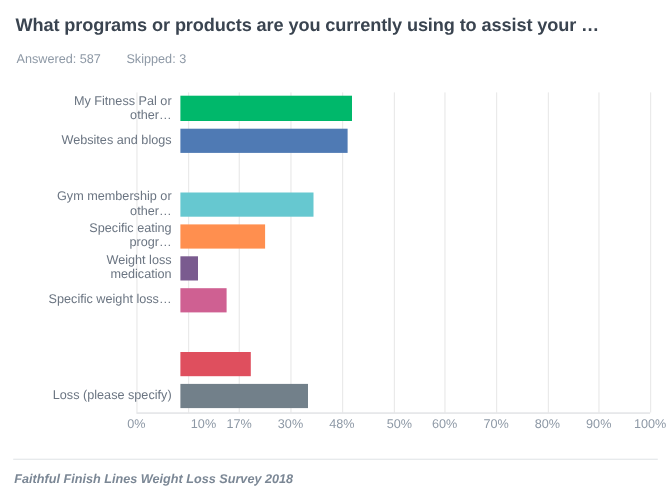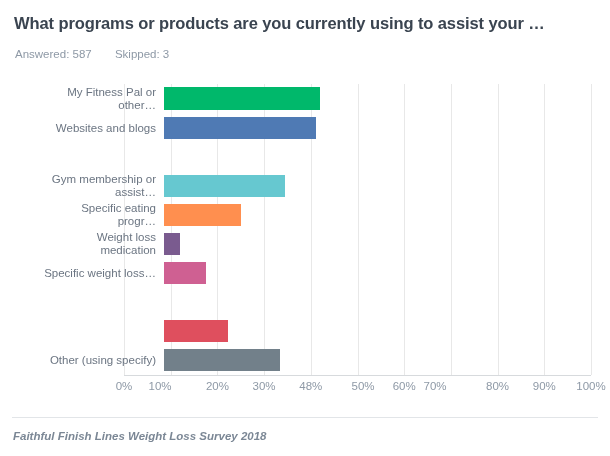--- a/index.html
+++ b/index.html
@@ -156,60 +156,60 @@
         <div class="gridline" style="left: 233.5px;"></div>
         <div class="gridline" style="left: 280.2px;"></div>
         <div class="gridline" style="left: 326.9px;"></div>
         <div class="gridline" style="left: 373.6px;"></div>
         <div class="gridline" style="left: 420.3px;"></div>
         <div class="gridline" style="left: 467px;"></div>
       </div>
     <div class="axis-line"></div>
     <div class="xticklabels" id="xticklabels">
         <div class="xtick" style="left: 124px;">0%</div>
-        <div class="xtick" style="left: 160px;">10%</div>
-        <div class="xtick" style="left: 217.4px;">20%</div>
+        <div class="xtick" style="left: 185px;">10%</div>
+        <div class="xtick" style="left: 217.4px;">17%</div>
         <div class="xtick" style="left: 264.1px;">30%</div>
         <div class="xtick" style="left: 310.8px;">48%</div>
         <div class="xtick" style="left: 357.5px; padding-left: 11px;">50%</div>
         <div class="xtick" style="left: 404.2px;">60%</div>
-        <div class="xtick" style="left: 435px; text-align: center;">70%</div>
+        <div class="xtick" style="left: 451px; text-align: center;">70%</div>
         <div class="xtick" style="left: 497.6px;">80%</div>
         <div class="xtick" style="left: 544.3px;">90%</div>
         <div class="xtick" style="left: 591px;">100%</div>
       </div>
   <div class="row" style="top: 12px; height: 29.1px;">
         <div class="cat-label">My Fitness Pal or other…</div>
         <div class="bar" title="My Fitness Pal or other…: 33.5%" style="width: 156.445px; height: 22.116px; top: 3.492px; background: rgb(0, 184, 107);"></div>
       </div>
       <div class="row" style="top: 41.1px; height: 29.1px;">
         <div class="cat-label">Websites and blogs</div>
         <div class="bar" title="Websites and blogs: 32.5%" style="width: 151.775px; height: 22.116px; top: 3.492px; background: rgb(79, 122, 180);"></div>
       </div>
       <div class="row" style="top: 99.3px; height: 29.1px;">
-        <div class="cat-label">Gym membership or assist…</div>
+        <div class="cat-label">Gym membership or other…</div>
         <div class="bar" title="Gym membership or other…: 26%" style="width: 121.42px; height: 22.116px; top: 3.492px; background: rgb(102, 200, 208);"></div>
       </div>
       <div class="row" style="top: 128.4px; height: 29.1px;">
         <div class="cat-label">Specific eating progr…</div>
         <div class="bar" title="Specific eating progr…: 16.5%" style="width: 77.055px; height: 22.116px; top: 3.492px; background: rgb(255, 143, 79);"></div>
       </div>
       <div class="row" style="top: 157.5px; height: 29.1px;">
         <div class="cat-label">Weight loss medication</div>
         <div class="bar" title="Weight loss medication: 3.4%" style="width: 15.878px; height: 22.116px; top: 3.492px; background: rgb(122, 91, 143);"></div>
       </div>
       <div class="row" style="top: 186.6px; height: 29.1px;">
         <div class="cat-label">Specific weight loss…</div>
         <div class="bar" title="Specific weight loss…: 9%" style="width: 42.03px; height: 22.116px; top: 3.492px; background: rgb(207, 96, 146);"></div>
       </div>
       <div class="row" style="top: 244.8px; height: 29.1px;">
         <div class="bar" title="Faithful Finish Lines…: 13.7%" style="width: 63.979px; height: 22.116px; top: 3.492px; background: rgb(223, 79, 94);"></div>
       </div>
       <div class="row" style="top: 273.9px; height: 29.1px;">
-        <div class="cat-label">Other (using specify)</div>
+        <div class="cat-label">Loss (please specify)</div>
         <div class="bar" title="Other (please specify): 24.9%" style="width: 116.283px; height: 22.116px; top: 3.492px; background: rgb(114, 128, 138);"></div>
       </div>
     </div>
 
   <div class="footer-rule"></div>
   <div class="footer-text">Faithful Finish Lines Weight Loss Survey 2018</div>
 
 </div>
 
 </body></html>

